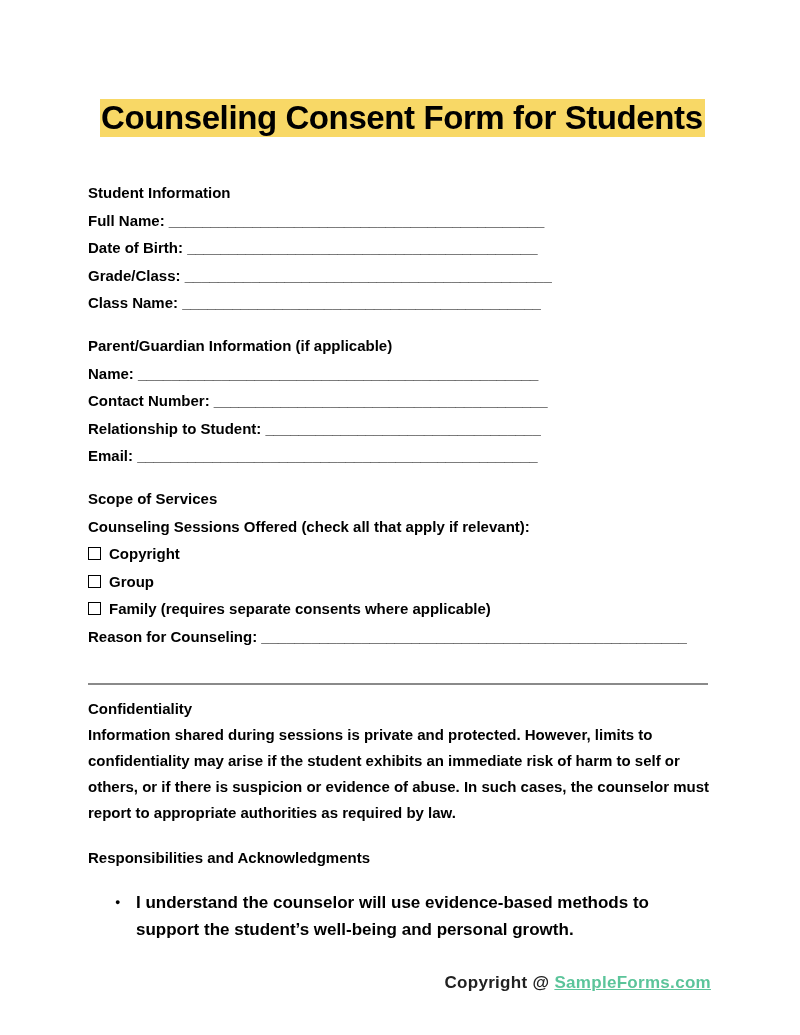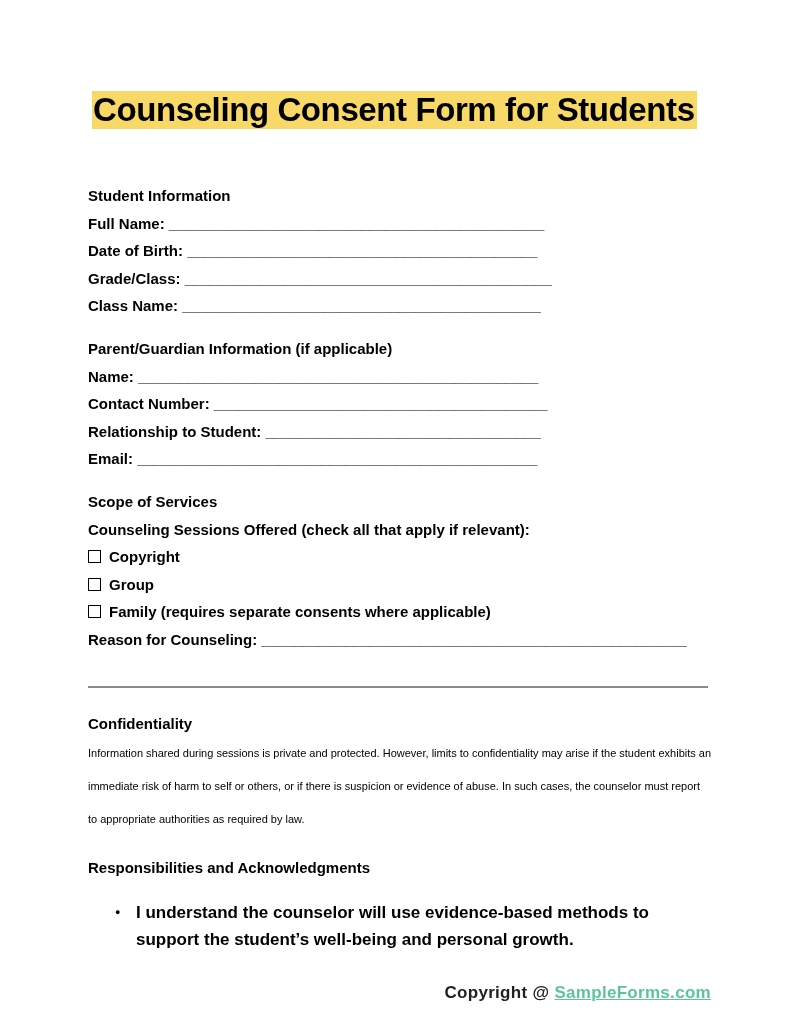--- a/index.html
+++ b/index.html
@@ -24,21 +24,21 @@
     display: inline-block;
     background: #f8d866;
     font-size: 33px;
     font-weight: bold;
     line-height: 38px;
     letter-spacing: -0.4px;
     padding: 0 2px 0 1px;
     white-space: nowrap;
   }
   .section { margin-top: 15px; }
-  .section.first { margin-top: 49px; }
+  .section.first { margin-top: 30px; }
   .row {
     font-size: 15px;
     font-weight: bold;
     line-height: 27.6px;
     white-space: nowrap;
   }
   .blank {
     font-weight: bold;
     color: #111111;
     letter-spacing: 0;
@@ -51,25 +51,25 @@
     margin-right: 8px;
     position: relative;
     top: 1px;
     background: #fff;
   }
   .divider {
     margin-top: 32px;
     border-bottom: 2px solid #8a8a8a;
     width: 620px;
   }
-  .section.conf { margin-top: 22px; }
+  .section.conf { margin-top: 10px; }
   .para {
-    font-size: 11px;
-    font-weight: normal;
-    line-height: 33px;
+    font-size: 15px;
+    font-weight: bold;
+    line-height: 26px;
     width: 624px;
   }
   .section.resp { margin-top: 18px; }
   .bullets { margin-top: 17px; }
   .bullet-row { display: flex; }
   .bullet-marker {
     box-sizing: border-box;
     padding-left: 27px;
     width: 48px;
     flex: 0 0 48px;
@@ -98,21 +98,21 @@
     font-weight: bold;
     text-decoration: underline;
     cursor: pointer;
   }
 </style>
 </head>
 <body>
 
 <div class="page">
 
-  <h1 class="doc-title" style="margin:4px;">Counseling Consent Form for Students</h1>
+  <h1 class="doc-title" style="margin:12px;">Counseling Consent Form for Students</h1>
 
   
   <div class="section first">
     <div class="row">Student Information</div>
     <div class="row">
       <span>Full Name:</span>
       <span class="blank">_____________________________________________</span>
     </div>
     <div class="row">
       <span>Date of Birth:</span>

